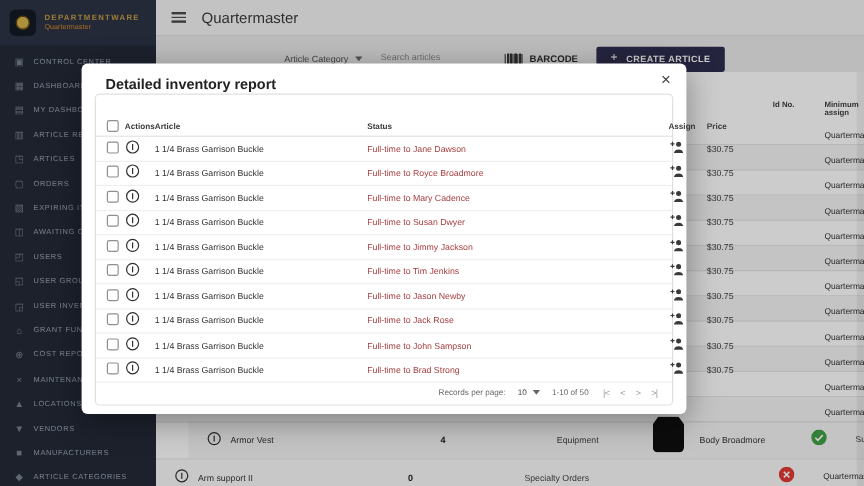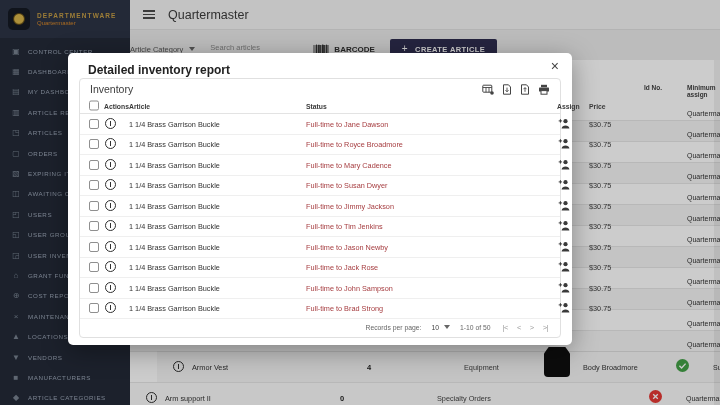--- a/index.html
+++ b/index.html
@@ -20,21 +20,21 @@
   .sb-label { font-size:6.2px; letter-spacing:.55px; color:#9aa4b4; white-space:nowrap; }
 
   
   .topbar { position:absolute; left:130px; top:0; right:0; height:30px; background:#f4f4f4; border-bottom:1px solid #e0e0e0; display:flex; align-items:center; padding:0 13px; z-index:1; }
   .hamburger { width:12px; cursor:pointer; }
   .hamburger i { display:block; width:12px; height:1.7px; background:#4a4a4a; margin:2px 0; }
   .topbar-title { margin-left:13px; font-size:12.5px; color:#3c3c3c; }
 
   
   .content { position:absolute; left:130px; top:30px; right:0; bottom:0; background:#ececec; z-index:1; }
-  .toolbar { position:absolute; top:7px; left:0; right:9px; height:24px; display:flex; align-items:center; justify-content:flex-start; gap:15px; }
+  .toolbar { position:absolute; top:7px; left:0; right:9px; height:24px; display:flex; align-items:center; justify-content:center; gap:15px; }
   .cat { display:flex; align-items:center; gap:6px; font-size:7.5px; color:#555; cursor:pointer; }
   .caret-down { width:0; height:0; border-left:3px solid transparent; border-right:3px solid transparent; border-top:4px solid #666; }
   .search { font-size:7.5px; color:#8a8a8a; border-bottom:1px solid #b5b5b5; width:88px; padding-bottom:3px; }
   .barcode-btn { display:flex; align-items:center; gap:5px; font-size:8px; font-weight:bold; color:#2f2f2f; cursor:pointer; }
   .create-btn { background:#2f2d4f; color:#fff; font-size:7.5px; font-weight:bold; letter-spacing:.4px; border:none; padding:6px 12px; border-radius:2px; display:flex; align-items:center; gap:7px; cursor:pointer; font-family:inherit; }
   .create-btn .plus { font-size:10px; font-weight:normal; line-height:6px; }
 
   .bg-card { position:absolute; left:0; top:30px; right:0; bottom:0; background:#fff; }
   .bg-colhead { position:absolute; top:24px; left:0; right:0; height:12px; font-size:6.5px; font-weight:bold; color:#3f3f3f; }
   .bg-colhead .h-idno { position:absolute; left:514px; }
@@ -294,43 +294,20 @@
     </div>
   </main>
 
   <div class="overlay"></div>
 
   <div class="modal">
     <div class="modal-title">Detailed inventory report</div>
     <div class="modal-close">×</div>
 
     <div class="inv-card">
-      <div class="inv-head">
-        <span class="inv-title">Inventory</span>
-        <span class="inv-icons">
-          <svg width="12" height="11" viewBox="0 0 12 11">
-              <rect x="0.8" y="1.2" width="9" height="7" rx="0.8" stroke="#444" stroke-width="1" fill="none"></rect>
-              <path d="M0.8 3.5 h9 M4 3.5 v4.7 M7 3.5 v4.7" stroke="#444" stroke-width="0.9"></path>
-              <circle cx="10" cy="9" r="1.8" fill="#444"></circle>
-            </svg>
-          <svg width="10" height="11" viewBox="0 0 10 11">
-              <path d="M1.5 0.8 h5 l2 2.2 v7.2 h-7 z" stroke="#444" stroke-width="1" fill="none"></path>
-              <path d="M5 3.6 v4 M3.5 6.2 l1.5 1.6 l1.5 -1.6" stroke="#444" stroke-width="0.9" fill="none"></path>
-            </svg>
-          <svg width="10" height="11" viewBox="0 0 10 11">
-              <path d="M1.5 0.8 h5 l2 2.2 v7.2 h-7 z" stroke="#444" stroke-width="1" fill="none"></path>
-              <path d="M5 7.8 v-4 M3.5 5.2 l1.5 -1.6 l1.5 1.6" stroke="#444" stroke-width="0.9" fill="none"></path>
-            </svg>
-          <svg width="12" height="11" viewBox="0 0 12 11">
-              <rect x="3" y="0.8" width="6" height="2.4" fill="#444"></rect>
-              <rect x="1" y="3.6" width="10" height="4" rx="0.6" fill="#444"></rect>
-              <rect x="3" y="6.6" width="6" height="3.6" fill="#fff" stroke="#444" stroke-width="1"></rect>
-            </svg>
-        </span>
-      </div>
 
       <div class="inv-hrow">
         <span class="hc h-cb"><span class="cb"></span></span>
         <span class="hc h-actions">Actions</span>
         <span class="hc h-article">Article</span>
         <span class="hc h-status">Status</span>
         <span class="hc h-assign">Assign</span>
         <span class="hc h-price">Price</span>
       </div>
 

